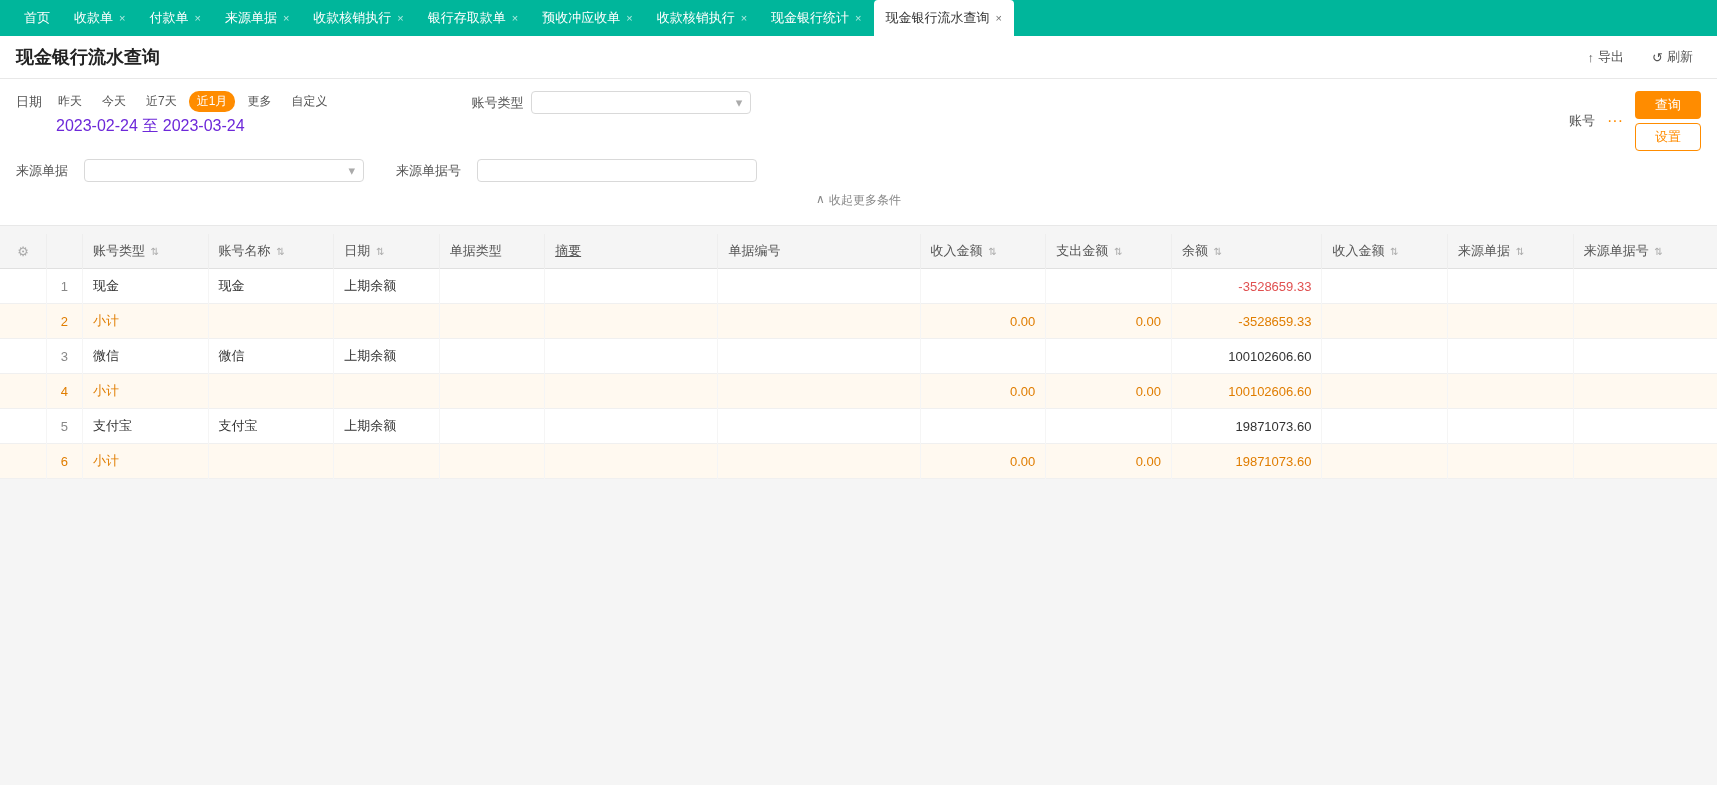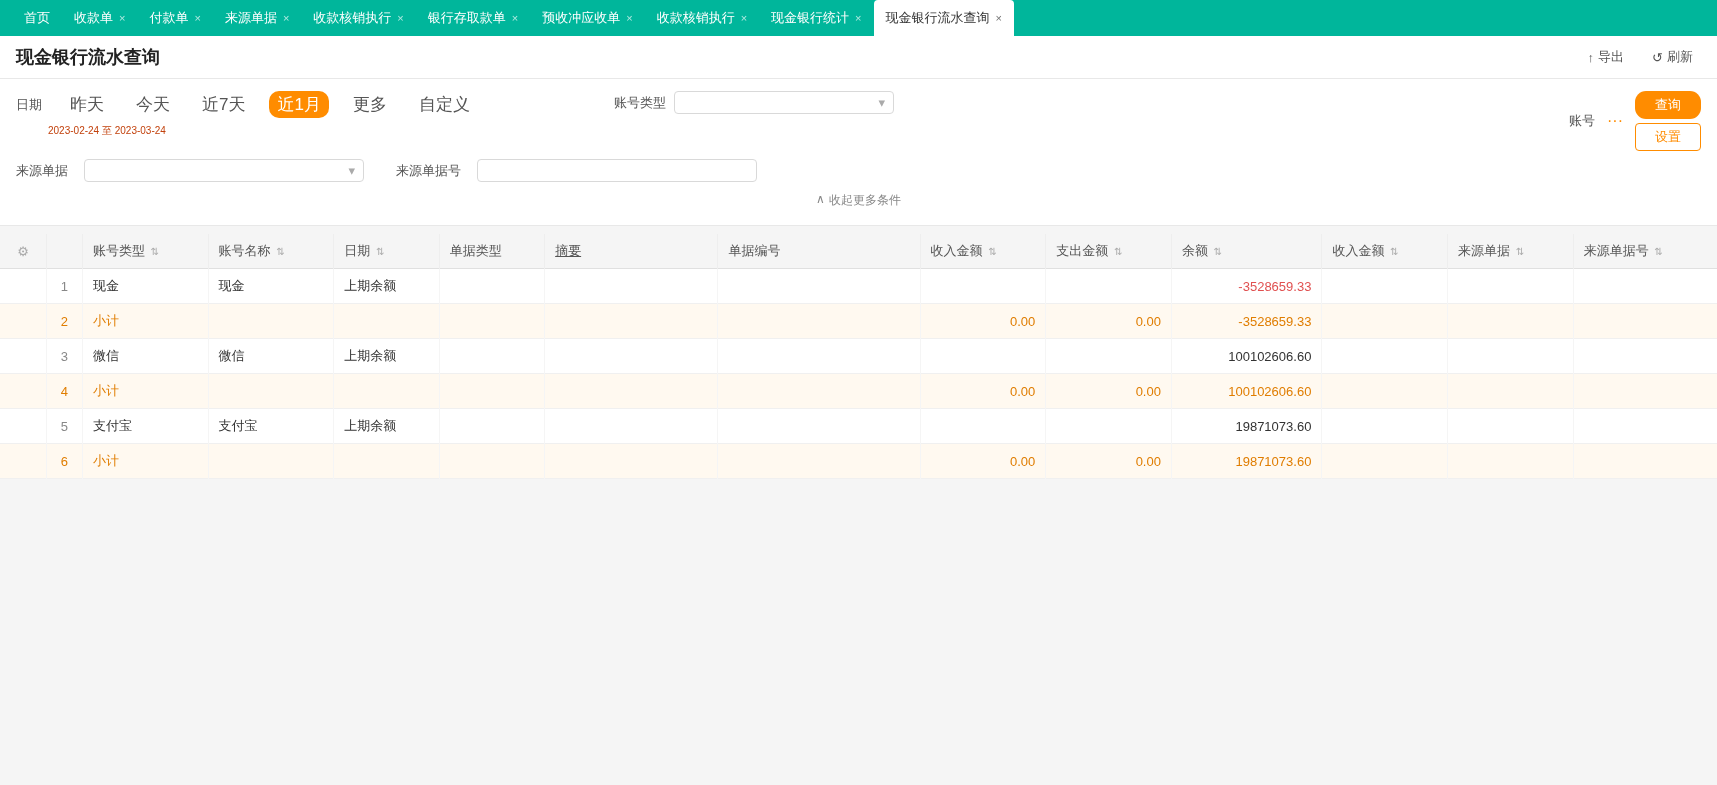--- a/index.html
+++ b/index.html
@@ -77,33 +77,32 @@
     }
     .filter-date-options {
       display: flex;
       align-items: center;
       gap: 4px;
     }
     .date-option {
       padding: 2px 8px;
       cursor: pointer;
       color: #555;
-      font-size: 17px;
+      font-size: 12px;
       border-radius: 3px;
-      margin-left: 12px;
     }
     .date-option.active {
       background: #ff8c00;
       color: #fff;
       border-radius: 10px;
     }
     .date-range {
-      font-size: 10px;
-      color: #c2410c;
-      margin-left: 4px;
+      font-size: 16px;
+      color: #6d28d9;
+      margin-left: 12px;
     }
     .filter-select {
       display: flex;
       align-items: center;
       border: 1px solid #d9d9d9;
       border-radius: 4px;
       padding: 3px 8px;
       min-width: 160px;
       cursor: pointer;
       background: #fff;
@@ -126,21 +125,21 @@
     .ellipsis-btn {
       color: #ff8c00;
       font-size: 16px;
       cursor: pointer;
       padding: 0 4px;
     }
     .query-btn {
       background: #ff8c00;
       color: #fff;
       border: none;
-      border-radius: 11px;
+      border-radius: 4px;
       padding: 5px 20px;
       font-size: 13px;
       cursor: pointer;
     }
     .settings-btn {
       background: #fff;
       color: #ff8c00;
       border: 1px solid #ff8c00;
       border-radius: 4px;
       padding: 4px 16px;

